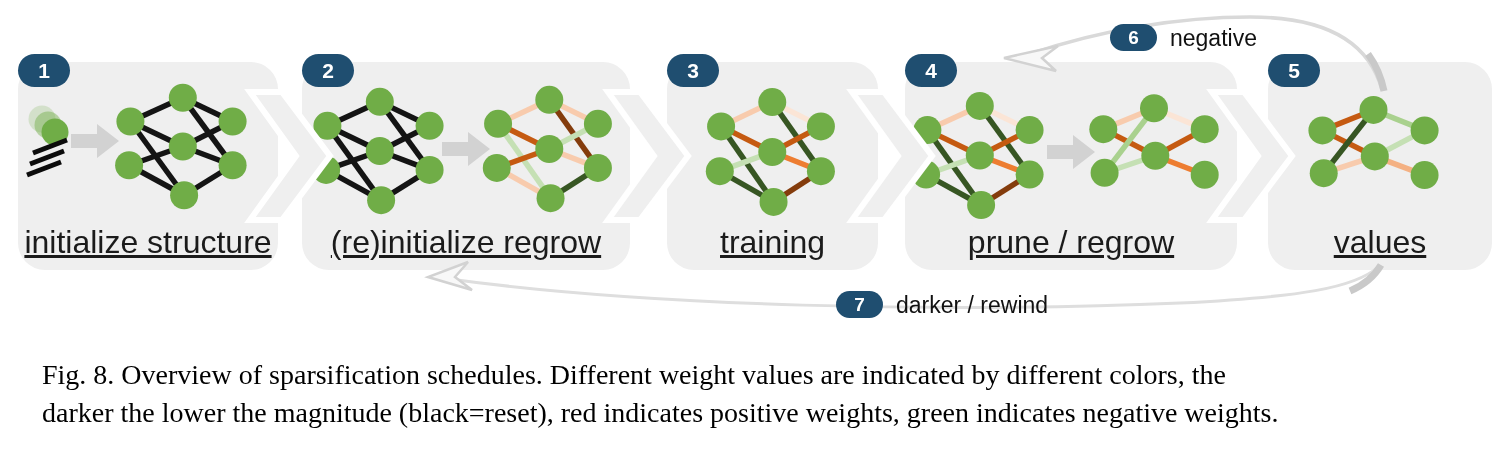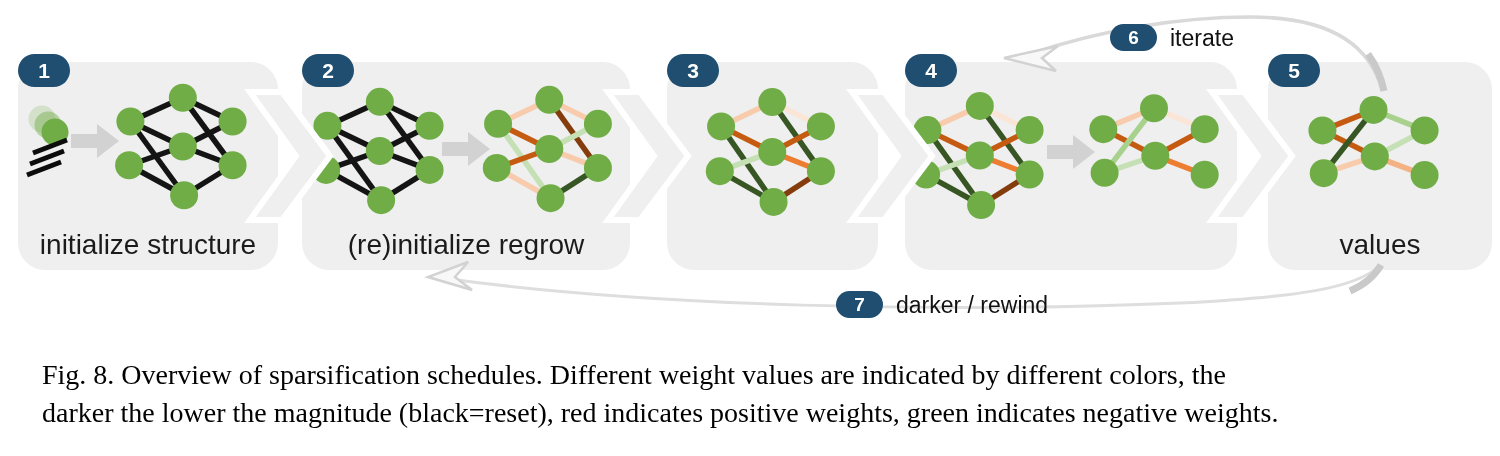--- a/index.html
+++ b/index.html
@@ -16,21 +16,21 @@
   #panel-3{left:667px;width:211px;}
   #panel-4{left:905px;width:332px;}
   #panel-5{left:1268px;width:224px;}
   .badge{
     position:absolute;left:0;top:-8px;width:52px;height:33px;border-radius:17px;
     background:#1f4e70;color:#ffffff;font-size:21px;font-weight:600;
     display:flex;align-items:center;justify-content:center;z-index:3;
   }
   .panel-label{
     position:absolute;left:0;right:0;bottom:9px;text-align:center;
-    font-size:28px;color:#1b1b1b;letter-spacing:0px;
+    font-size:32px;color:#1b1b1b;letter-spacing:0px;text-decoration:underline;
   }
   .net,.icon{position:absolute;overflow:visible;}
   
   .gap-arrow{position:absolute;top:92px;z-index:4;overflow:visible;}
   #gap-1{left:250px;} #gap-2{left:608px;} #gap-3{left:852px;} #gap-4{left:1212px;}
   
   .loop-badge{
     position:absolute;border-radius:14px;background:#1f4e70;color:#ffffff;
     width:47px;height:27px;font-size:19px;font-weight:600;
     display:flex;align-items:center;justify-content:center;z-index:7;
@@ -157,20 +157,21 @@
         <line x1="65.28" y1="64" x2="113.92" y2="83.2" stroke="#ed7d31" stroke-width="5.5"></line>
         <line x1="66.56" y1="113.92" x2="113.92" y2="83.2" stroke="#843c0c" stroke-width="5.5"></line>
         <circle cx="14.08" cy="38.4" r="14" fill="#70ad47"></circle>
         <circle cx="65.28" cy="14.08" r="14" fill="#70ad47"></circle>
         <circle cx="113.92" cy="38.4" r="14" fill="#70ad47"></circle>
         <circle cx="65.28" cy="64" r="14" fill="#70ad47"></circle>
         <circle cx="12.8" cy="83.2" r="14" fill="#70ad47"></circle>
         <circle cx="113.92" cy="83.2" r="14" fill="#70ad47"></circle>
         <circle cx="66.56" cy="113.92" r="14" fill="#70ad47"></circle>
       </svg>
+    <div class="panel-label">training</div>
   </div>
 
   <div class="panel" id="panel-4">
     <div class="badge">4</div>
     <svg class="net" style="left:8px;top:30px" width="131" height="127" viewBox="0 0 131 127">
         <line x1="14.41" y1="38.1" x2="66.81" y2="13.97" stroke="#f8cbad" stroke-width="5.5"></line>
         <line x1="66.81" y1="13.97" x2="116.59" y2="38.1" stroke="#fbe5d6" stroke-width="5.5"></line>
         <line x1="14.41" y1="38.1" x2="66.81" y2="63.5" stroke="#c55a11" stroke-width="5.5"></line>
         <line x1="14.41" y1="38.1" x2="68.12" y2="113.03" stroke="#375623" stroke-width="5.5"></line>
         <line x1="13.1" y1="82.55" x2="66.81" y2="63.5" stroke="#c5e0b4" stroke-width="5.5"></line>
@@ -198,20 +199,21 @@
         <line x1="15.6" y1="78.85" x2="66.3" y2="61.75" stroke="#c5e0b4" stroke-width="5.5"></line>
         <line x1="66.3" y1="61.75" x2="115.7" y2="35.15" stroke="#c55a11" stroke-width="5.5"></line>
         <line x1="66.3" y1="61.75" x2="115.7" y2="80.75" stroke="#ed7d31" stroke-width="5.5"></line>
         <circle cx="14.3" cy="35.15" r="14" fill="#70ad47"></circle>
         <circle cx="65" cy="14.25" r="14" fill="#70ad47"></circle>
         <circle cx="115.7" cy="35.15" r="14" fill="#70ad47"></circle>
         <circle cx="66.3" cy="61.75" r="14" fill="#70ad47"></circle>
         <circle cx="15.6" cy="78.85" r="14" fill="#70ad47"></circle>
         <circle cx="115.7" cy="80.75" r="14" fill="#70ad47"></circle>
       </svg>
+    <div class="panel-label">prune / regrow</div>
   </div>
 
   <div class="panel" id="panel-5">
     <div class="badge">5</div>
     <svg class="net" style="left:40px;top:34px" width="131" height="93" viewBox="0 0 131 93">
         <line x1="14.41" y1="34.41" x2="65.5" y2="13.95" stroke="#c55a11" stroke-width="5.5"></line>
         <line x1="14.41" y1="34.41" x2="66.81" y2="60.45" stroke="#c55a11" stroke-width="5.5"></line>
         <line x1="65.5" y1="13.95" x2="15.72" y2="77.19" stroke="#375623" stroke-width="5.5"></line>
         <line x1="65.5" y1="13.95" x2="116.59" y2="34.41" stroke="#a9d18e" stroke-width="5.5"></line>
         <line x1="15.72" y1="77.19" x2="66.81" y2="60.45" stroke="#f8cbad" stroke-width="5.5"></line>
@@ -234,21 +236,21 @@
     <polygon points="0,0 32,0 80,64 32,128 0,128 46,64" fill="#efefef" stroke="#ffffff" stroke-width="6"></polygon>
   </svg>
   <svg class="gap-arrow" id="gap-3" width="80" height="128" viewBox="0 0 80 128">
     <polygon points="0,0 32,0 80,64 32,128 0,128 46,64" fill="#efefef" stroke="#ffffff" stroke-width="6"></polygon>
   </svg>
   <svg class="gap-arrow" id="gap-4" width="80" height="128" viewBox="0 0 80 128">
     <polygon points="0,0 32,0 80,64 32,128 0,128 46,64" fill="#efefef" stroke="#ffffff" stroke-width="6"></polygon>
   </svg>
 
   <div class="loop-badge" id="badge-iterate">6</div>
-  <div class="loop-label" id="label-iterate">iterate</div>
+  <div class="loop-label" id="label-iterate">negative</div>
   <div class="loop-badge" id="badge-reset">7</div>
   <div class="loop-label" id="label-reset">darker / rewind</div>
 
   <div class="caption">
     <div>Fig. 8.  Overview of sparsification schedules. Different weight values are indicated by different colors, the</div>
     <div>darker the lower the magnitude (black=reset), red indicates positive weights, green indicates negative weights.</div>
   </div>
 
 </div>
 

